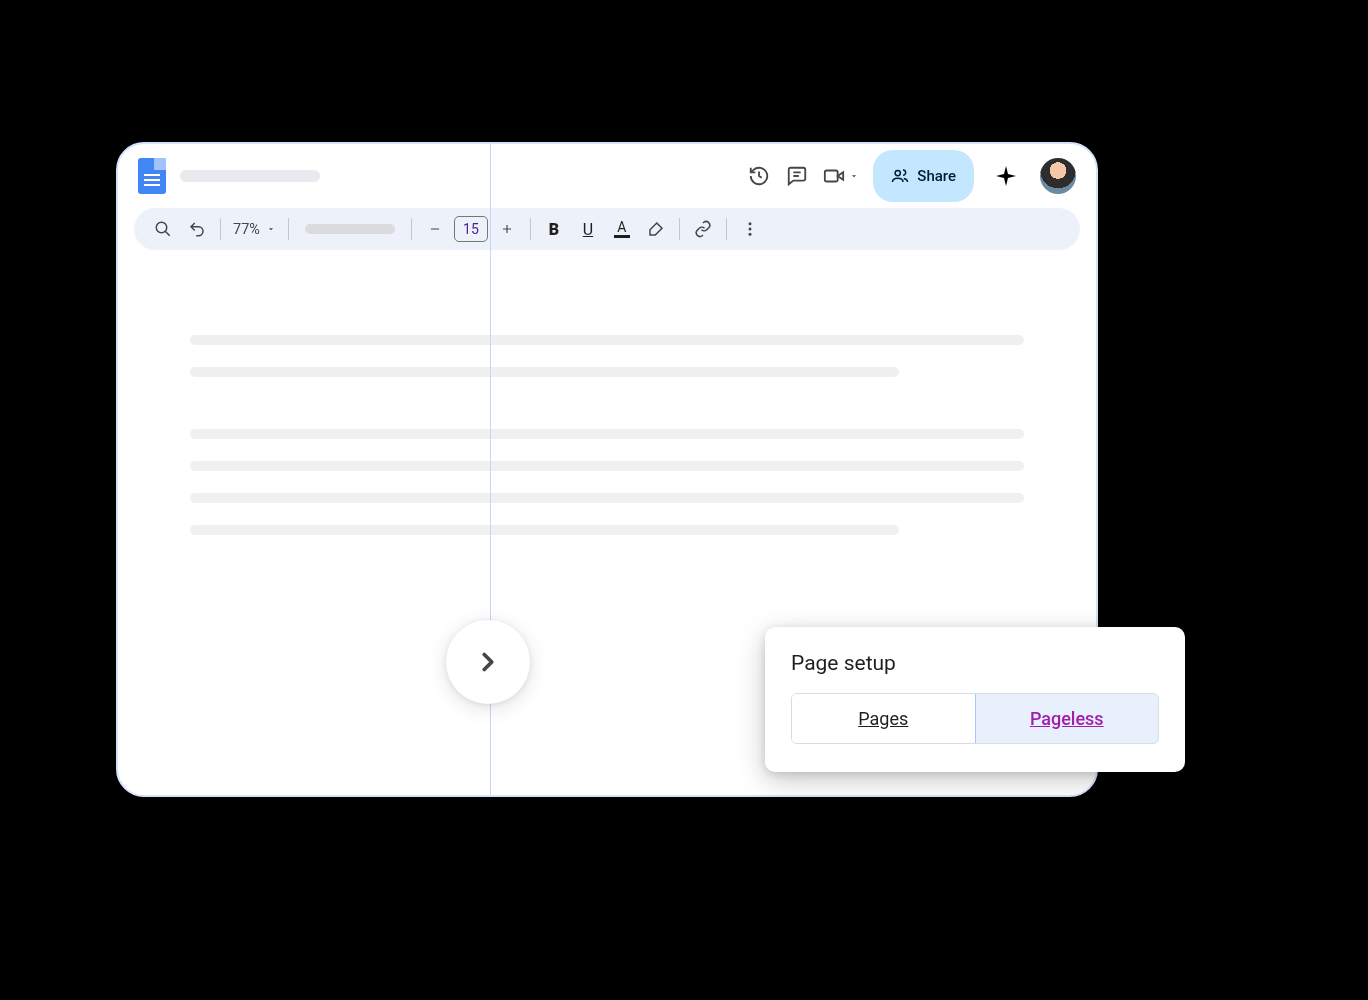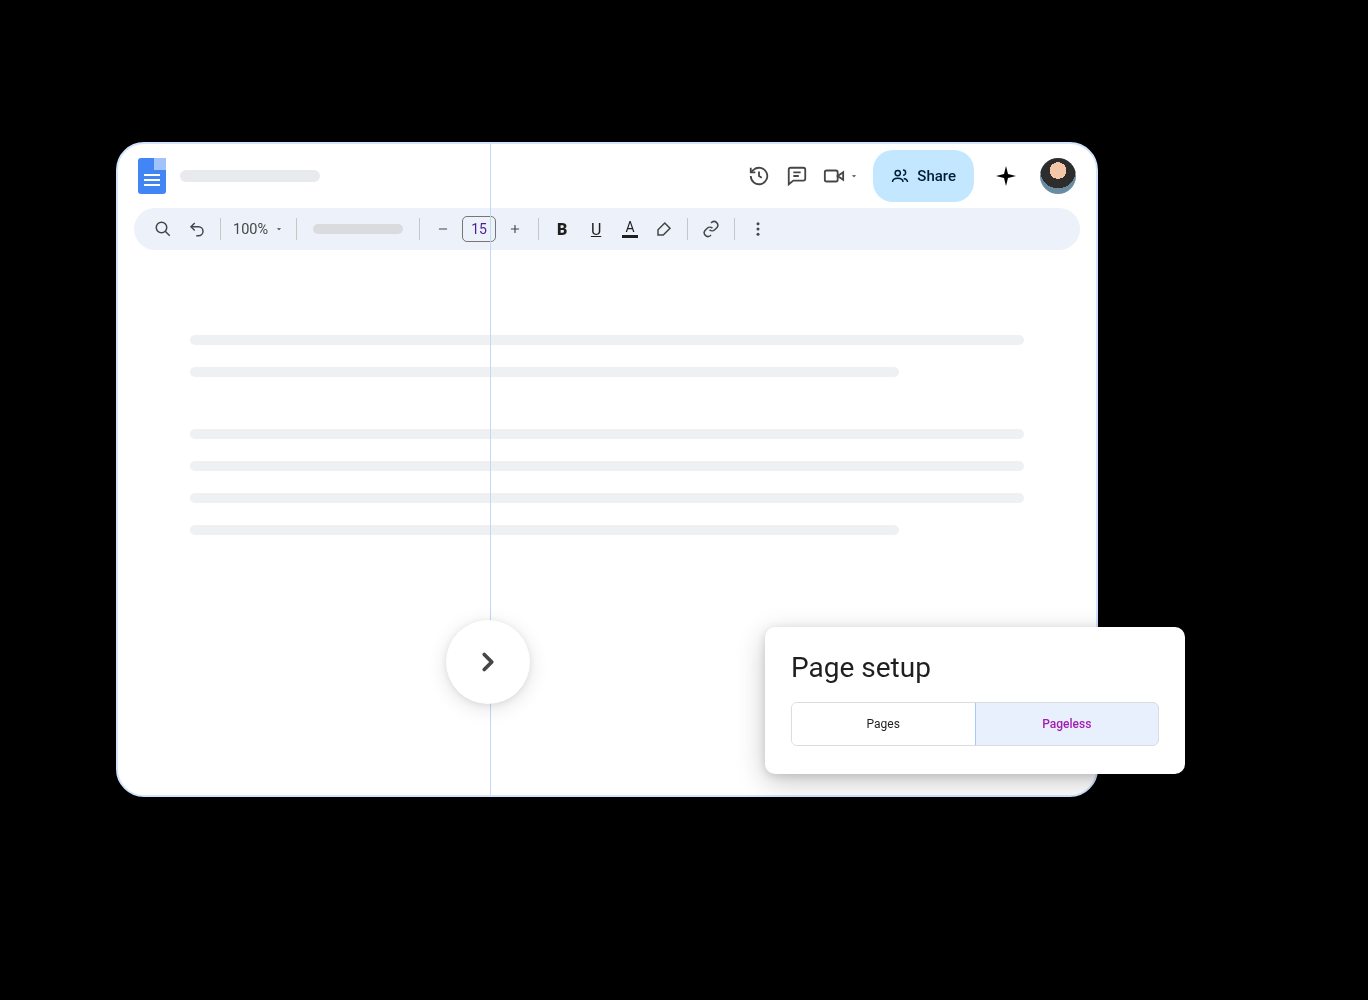--- a/index.html
+++ b/index.html
@@ -203,39 +203,40 @@
     left: 765px;
     top: 627px;
     width: 420px;
     background: #fff;
     border-radius: 10px;
     box-shadow: 0 8px 28px rgba(0,0,0,0.22), 0 2px 8px rgba(0,0,0,0.12);
     padding: 24px 26px 28px 26px;
     z-index: 6;
   }
   .popup-title {
-    font-size: 28px;
+    font-size: 21px;
     color: #1f1f1f;
     margin-bottom: 18px;
   }
   .seg {
     display: flex;
     width: 100%;
     border: 1px solid #dadce0;
     border-radius: 6px;
     overflow: hidden;
   }
   .seg-btn {
     flex: 1;
     text-align: center;
     padding: 14px 0;
-    font-size: 12px;
+    font-size: 18px;
     cursor: pointer;
     color: #1f1f1f;
     background: #fff;
+    text-decoration: underline;
   }
   .seg-btn.active {
     color: #a21caf;
     font-weight: 500;
     background: #e8f0fe;
     border: 1px solid #a8c7fa;
     margin: -1px;
     border-radius: 0 6px 6px 0;
   }
   .seg-btn:first-child { border-right: 1px solid #dadce0; }
@@ -300,21 +301,21 @@
         </svg>
     </div>
     <div class="tb-icon">
       <svg width="18" height="18" viewBox="0 0 24 24" fill="none" stroke="currentColor" stroke-width="2">
           <path d="M9 14 4 9l5-5"></path>
           <path d="M4 9h10a6 6 0 0 1 0 12h-3"></path>
         </svg>
     </div>
     <div class="tb-sep"></div>
     <div class="zoom">
-      <span>100%</span>
+      <span>77%</span>
       <svg width="10" height="10" viewBox="0 0 24 24" fill="currentColor">
           <path d="M7 10l5 5 5-5z"></path>
         </svg>
     </div>
     <div class="tb-sep"></div>
     <div class="font-skeleton"></div>
     <div class="tb-sep"></div>
     <div class="tb-icon">
       <svg width="14" height="14" viewBox="0 0 24 24" stroke="currentColor" stroke-width="2">
           <line x1="5" y1="12" x2="19" y2="12"></line>

